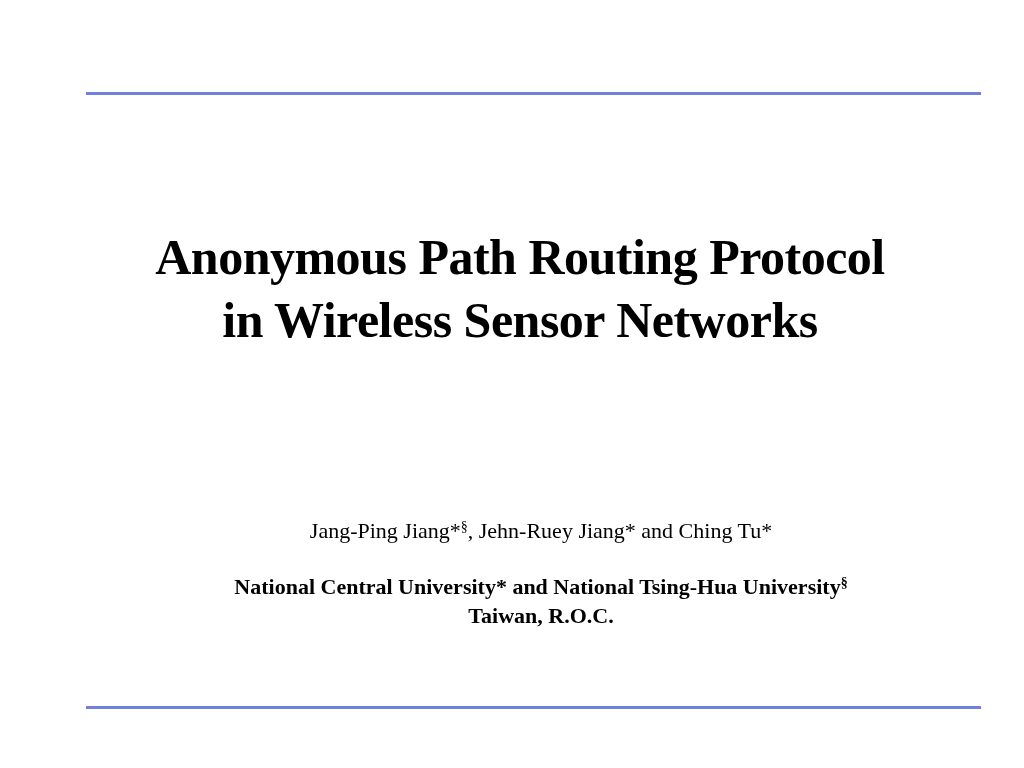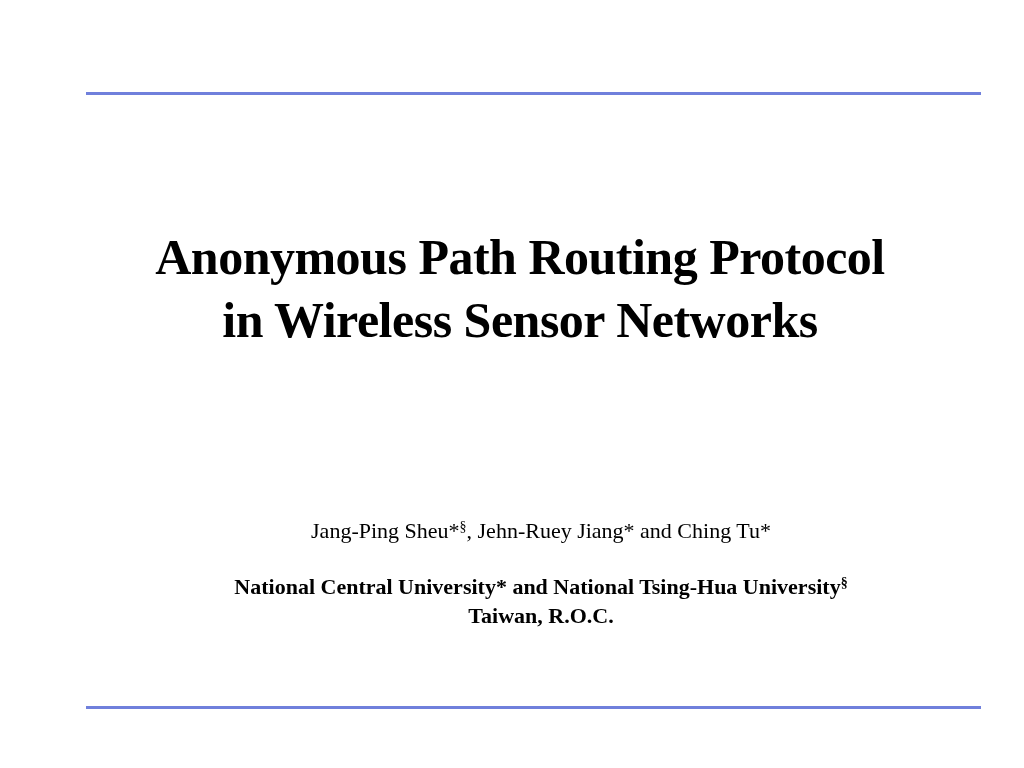--- a/index.html
+++ b/index.html
@@ -17,20 +17,20 @@
 </head>
 <body>
 
 <div class="rule top"></div>
 
 <div class="title">
   <div>Anonymous Path Routing Protocol</div>
   <div>in Wireless Sensor Networks</div>
 </div>
 
-<div class="authors"><span>Jang-Ping Sheu*</span><sup>§</sup><span>, Jehn-Ruey Jiang* and Ching Tu*</span></div>
+<div class="authors"><span>Jang-Ping Jiang*</span><sup>§</sup><span>, Jehn-Ruey Jiang* and Ching Tu*</span></div>
 
 <div class="affil">
   <div><span>National Central University* and National Tsing-Hua University</span><sup>§</sup></div>
   <div>Taiwan, R.O.C.</div>
 </div>
 
 <div class="rule bottom"></div>
 
 </body></html>

